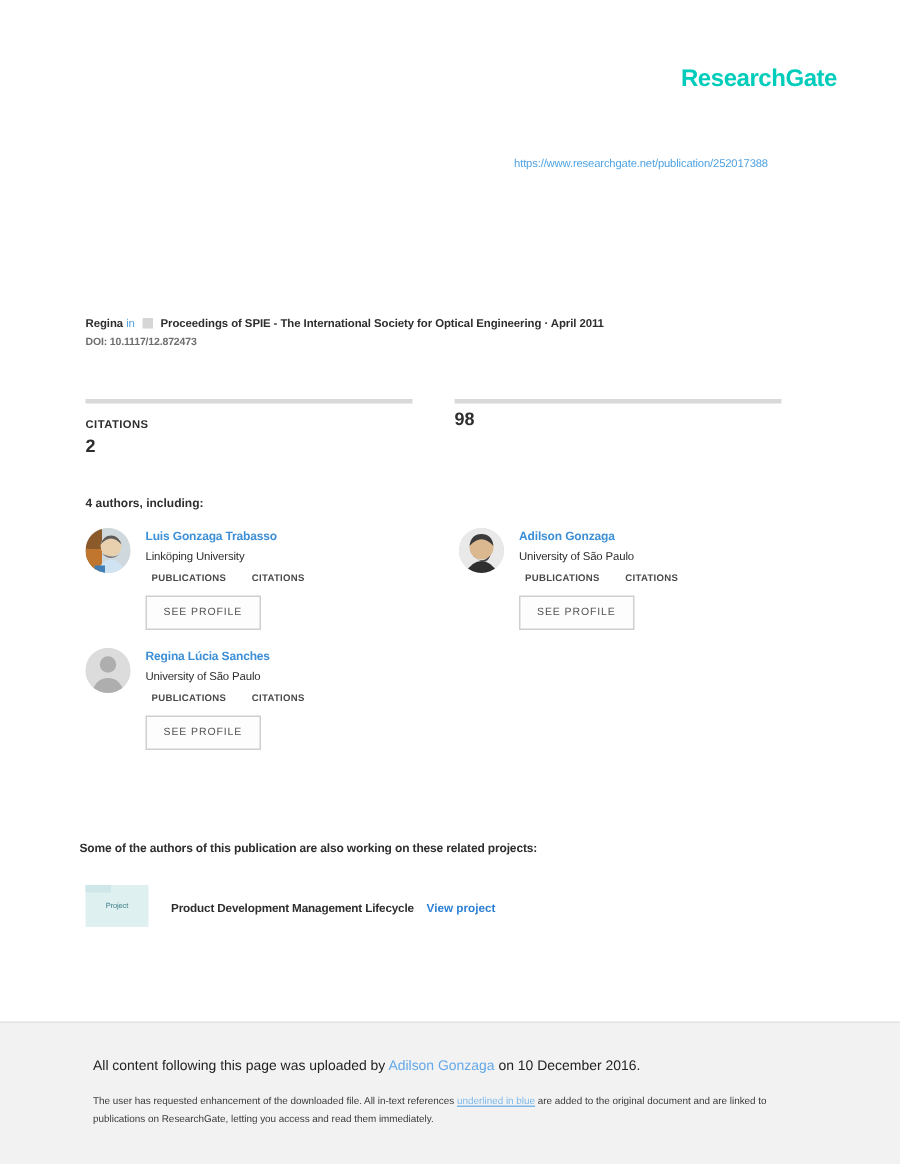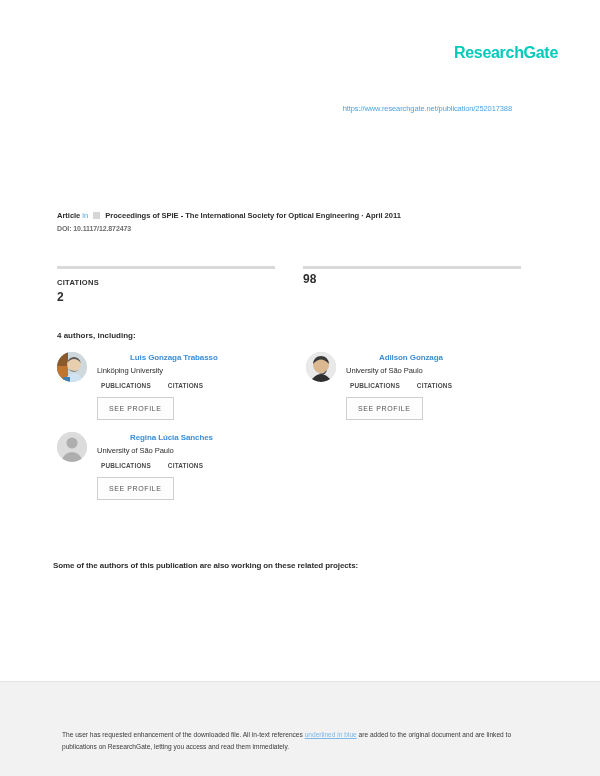--- a/index.html
+++ b/index.html
@@ -151,21 +151,20 @@
     background: #d8d8d8;
   }
   .avatar svg { display: block; }
   .author-info { padding-top: 1px; }
   .author-name {
     font-size: 8px;
     font-weight: bold;
     color: #3c8fd6;
     letter-spacing: -0.1px;
     white-space: nowrap;
-    margin-left: 33px;
   }
   .author-affil {
     margin-top: 4px;
     font-size: 7.6px;
     font-weight: normal;
     color: #2e2e2e;
     letter-spacing: -0.1px;
     white-space: nowrap;
   }
   .author-stats {
@@ -285,21 +284,21 @@
 </head>
 <body>
 
 <div class="page">
 
   <div class="rg-logo">ResearchGate</div>
   <div class="rg-url">https://www.researchgate.net/publication/252017388</div>
 
   <div class="meta-block">
     <div class="meta-line">
-      <span>Article</span>
+      <span>Regina</span>
       <span class="in-word">in</span>
       <span class="meta-badge"></span>
       <span>Proceedings of SPIE - The International Society for Optical Engineering · April 2011</span>
     </div>
     <div class="meta-doi">DOI: 10.1117/12.872473</div>
   </div>
 
   <div class="stats">
     <div class="stat-col">
       <div class="stat-rule"></div>
@@ -387,24 +386,36 @@
       </div>
 
     </div>
 
   </div>
 
   <div class="projects-head">Some of the authors of this publication are also working on these related projects:</div>
 
   <div class="project-list">
 
+    <div class="project-row">
+      <div class="project-thumb">
+        <span>Project</span>
+      </div>
+      <div>
+        <span class="project-title">Product Development Management Lifecycle</span>
+        <span class="view-project">View project</span>
+      </div>
+    </div>
 
 
   </div>
 
   <div class="footer">
+    <div class="footer-main">
+      <span>All content following this page was uploaded by </span><a href="#">Adilson Gonzaga</a><span> on 10 December 2016.</span>
+    </div>
     <div class="footer-fine">
       <span>The user has requested enhancement of the downloaded file. All in-text references </span><span class="u-blue">underlined in blue</span><span> are added to the original document</span>
       <span>and are linked to publications on ResearchGate, letting you access and read them immediately.</span>
     </div>
   </div>
 
 </div>
 
 </body></html>

